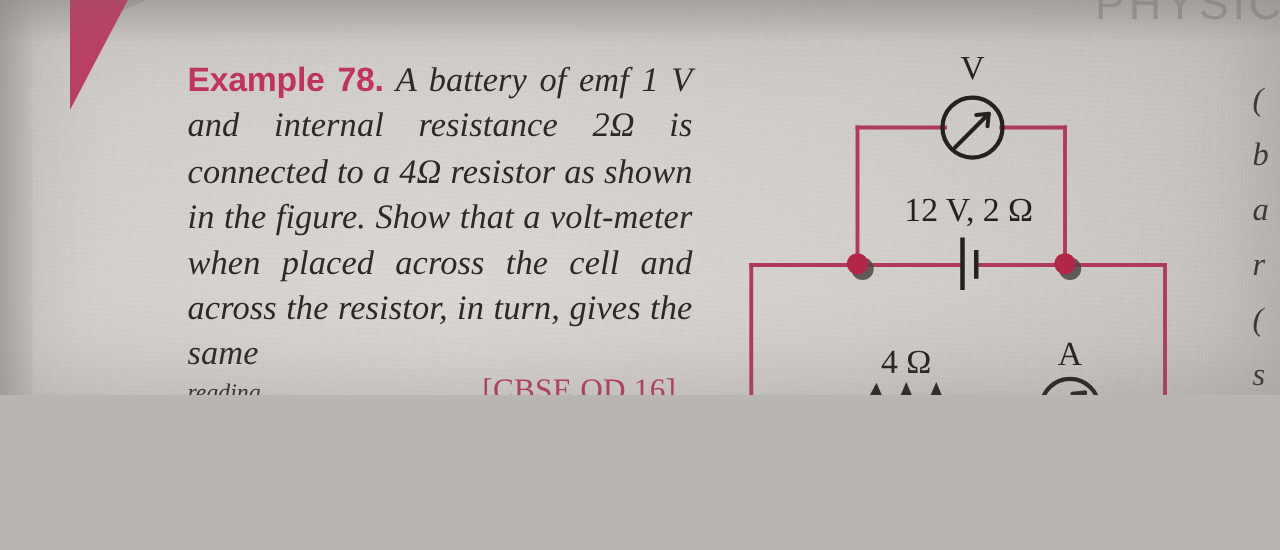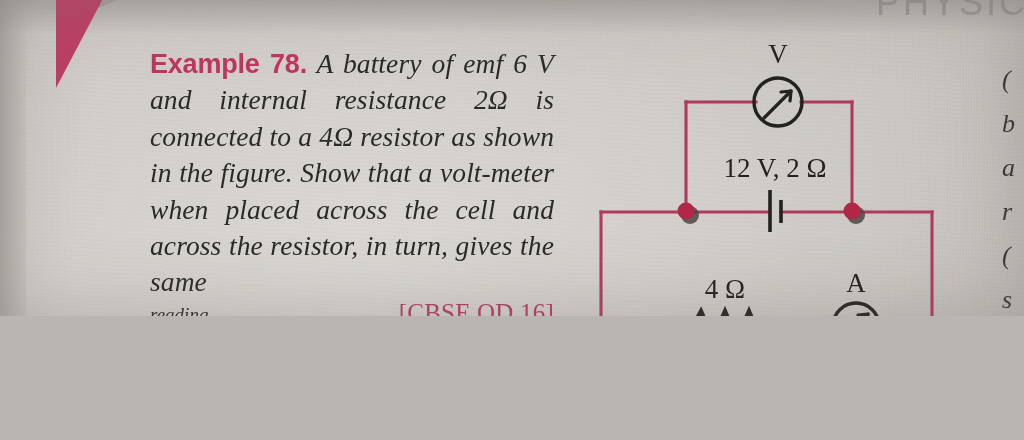--- a/index.html
+++ b/index.html
@@ -134,21 +134,21 @@
     font-style: italic;
     font-size: 19px;
     color: #2c2a29;
   }
   .lastline .cbse {
     font-family: "Liberation Serif", serif;
     font-style: normal;
     font-size: 25px;
     color: #b53a5f;
     letter-spacing: 0.2px;
-    margin-right: 0;
+    margin-right: 13px;
   }
 
   
   .figure {
     position: absolute;
     left: 575px;
     top: 30px;
     width: 400px;
     height: 340px;
   }
@@ -203,21 +203,21 @@
   <div class="top-shade"></div>
 
   <div class="corner-wedge">
     <div class="grey"></div>
     <div class="pink"></div>
   </div>
 
   <div class="watermark">PHYSIC</div>
 
   <div class="text-col">
-    <div class="para"><span class="ex-head">Example 78.</span> <span>A battery of emf 6 V and internal resistance 2Ω is connected to a 4Ω resistor as shown in the figure. Show that a volt-meter when placed across the cell and across the resistor, in turn, gives the same</span></div>
+    <div class="para"><span class="ex-head">Example 78.</span> <span>A battery of emf 1 V and internal resistance 2Ω is connected to a 4Ω resistor as shown in the figure. Show that a volt-meter when placed across the cell and across the resistor, in turn, gives the same</span></div>
     <div class="lastline">
       <span class="word">reading.</span>
       <span class="cbse">[CBSE OD 16]</span>
     </div>
   </div>
 
   <div class="figure">
     <svg width="400" height="340" viewBox="0 0 400 340" xmlns="http://www.w3.org/2000/svg">
 
       <g>

